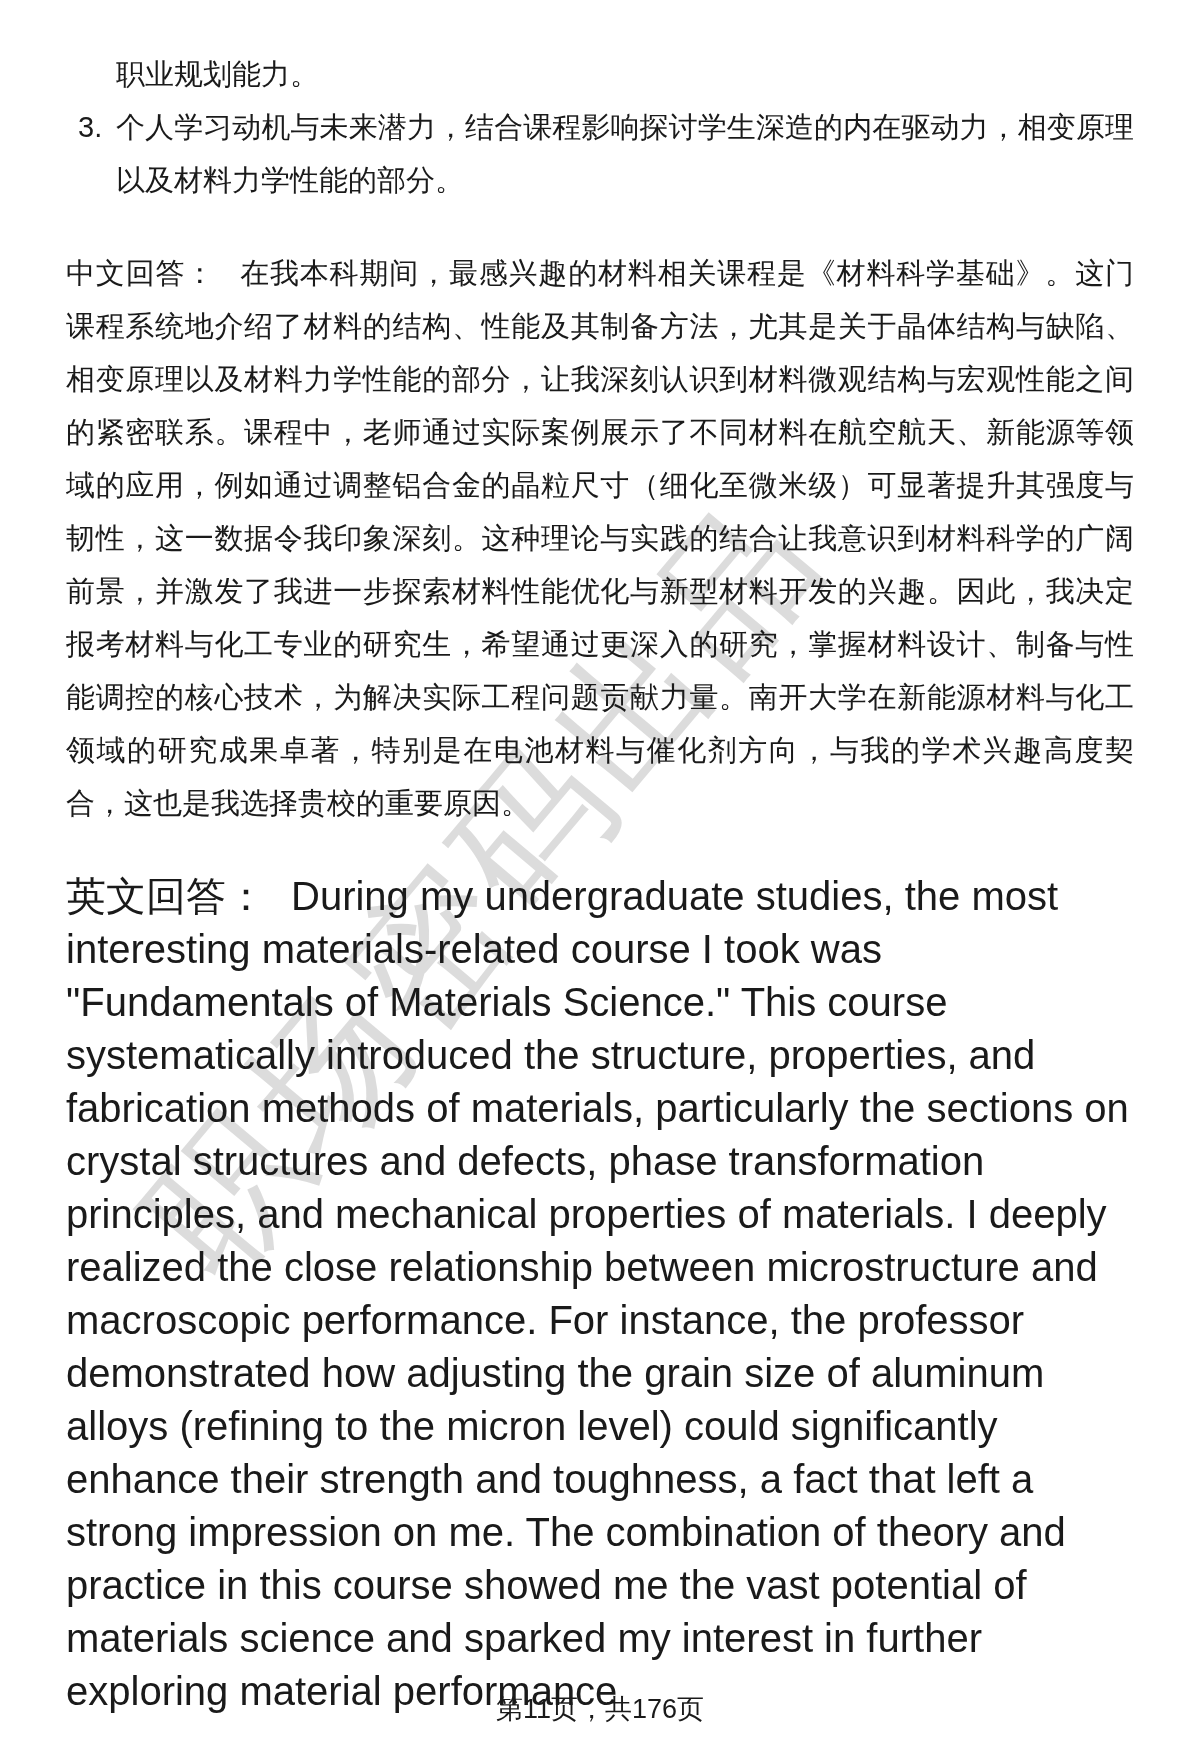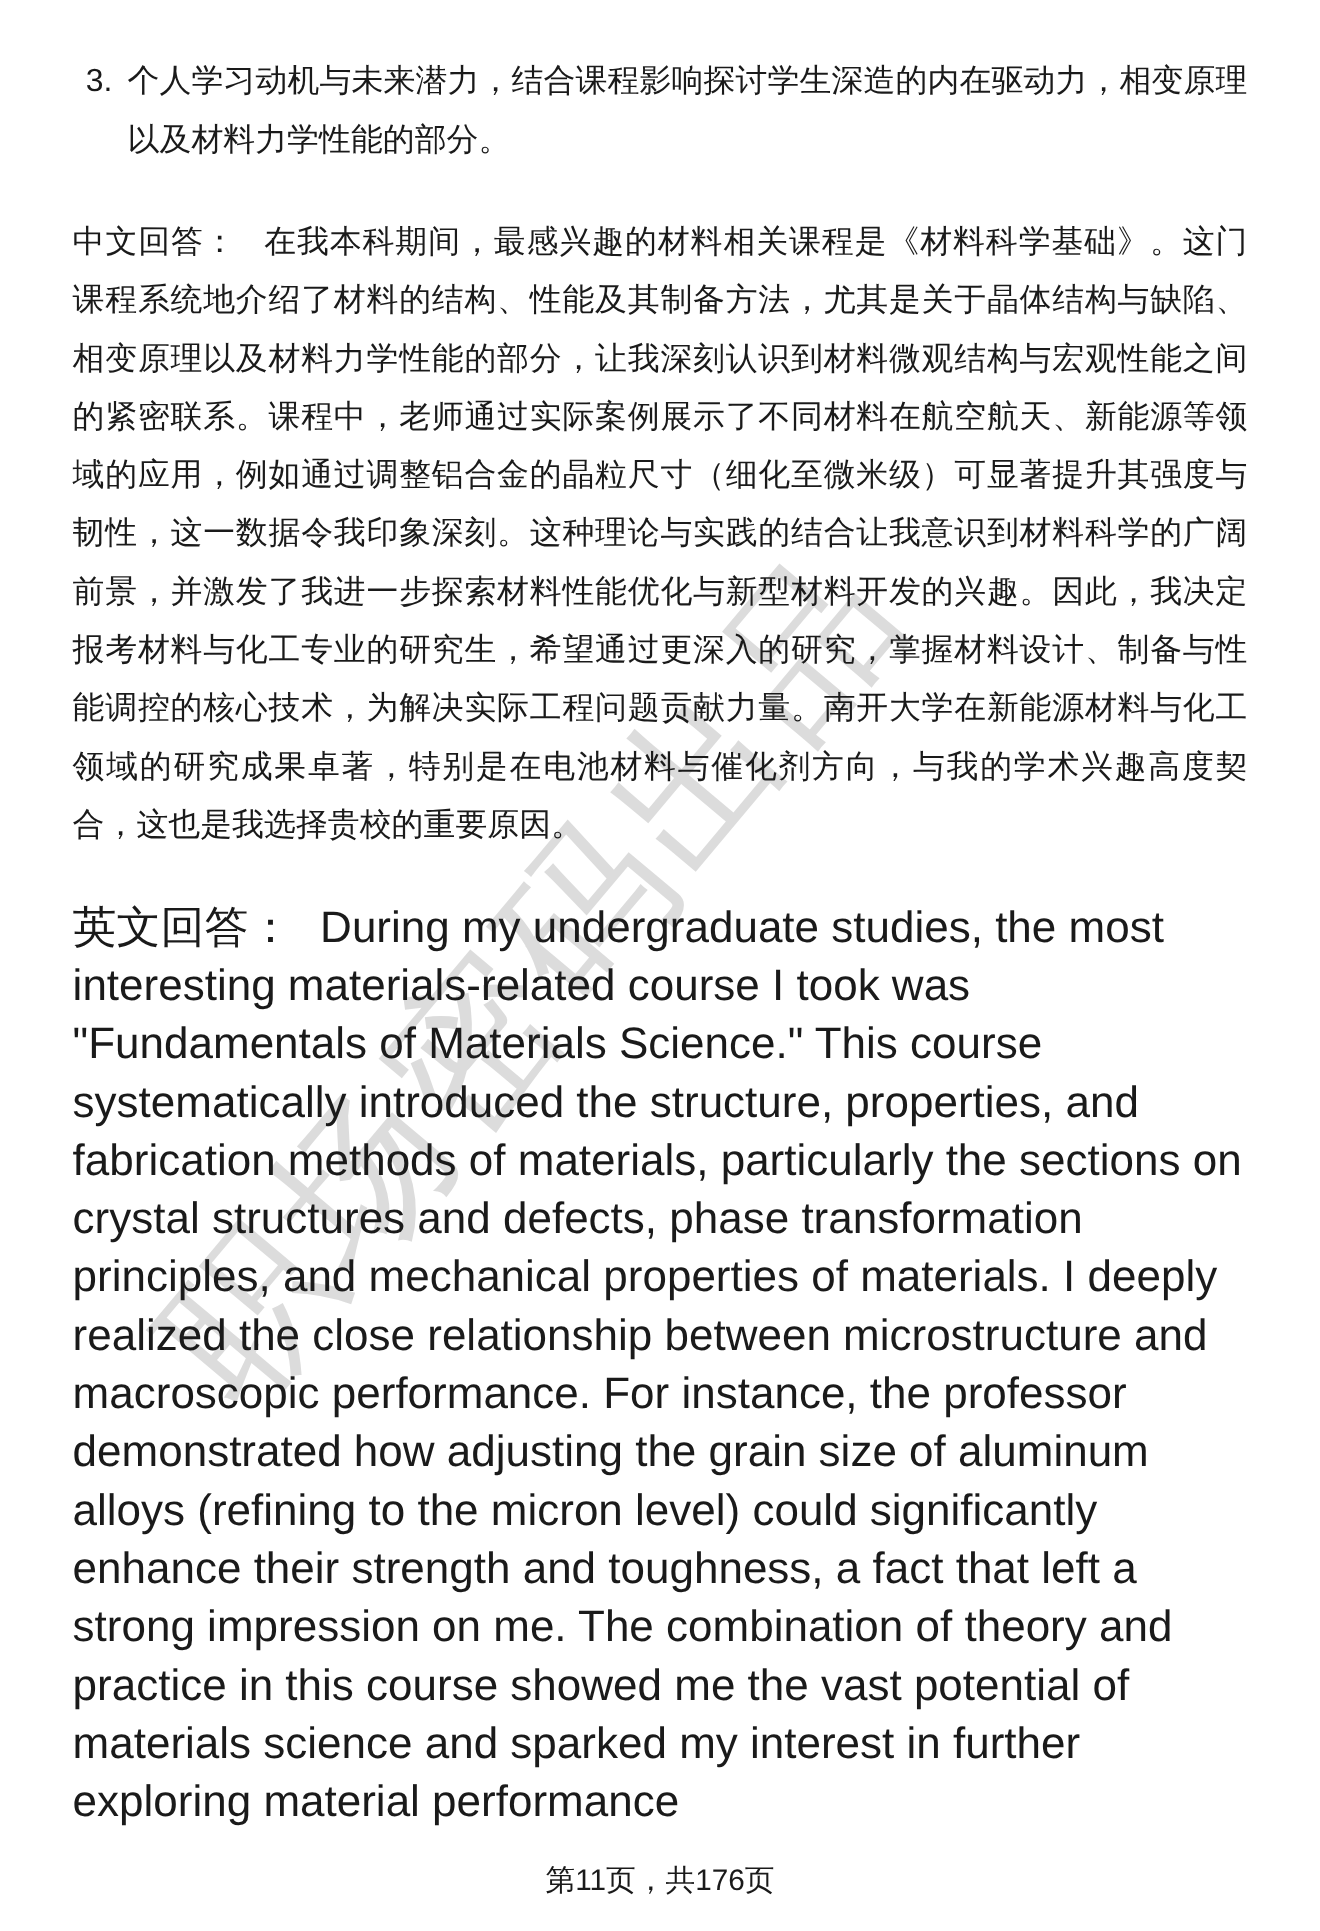--- a/index.html
+++ b/index.html
@@ -79,20 +79,21 @@
 </style>
 </head>
 <body>
 
 <div class="page">
 
   <div class="watermark">职场密码出品</div>
 
   <div class="content">
 
+    <p class="cont-line">职业规划能力。</p>
 
     <div class="list-item">
       <span class="num">3.</span>
       <span class="txt">个人学习动机与未来潜力，结合课程影响探讨学生深造的内在驱动力，相变原理以及材料力学性能的部分。</span>
     </div>
 
     <p class="para cn">
       <span class="label">中文回答：</span><span>在我本科期间，最感兴趣的材料相关课程是《材料科学基础》。这门课程系统地介绍了材料的结构、性能及其制备方法，尤其是关于晶体结构与缺陷、相变原理以及材料力学性能的部分，让我深刻认识到材料微观结构与宏观性能之间的紧密联系。课程中，老师通过实际案例展示了不同材料在航空航天、新能源等领域的应用，例如通过调整铝合金的晶粒尺寸（细化至微米级）可显著提升其强度与韧性，这一数据令我印象深刻。这种理论与实践的结合让我意识到材料科学的广阔前景，并激发了我进一步探索材料性能优化与新型材料开发的兴趣。因此，我决定报考材料与化工专业的研究生，希望通过更深入的研究，掌握材料设计、制备与性能调控的核心技术，为解决实际工程问题贡献力量。南开大学在新能源材料与化工领域的研究成果卓著，特别是在电池材料与催化剂方向，与我的学术兴趣高度契合，这也是我选择贵校的重要原因。</span>
     </p>
 

